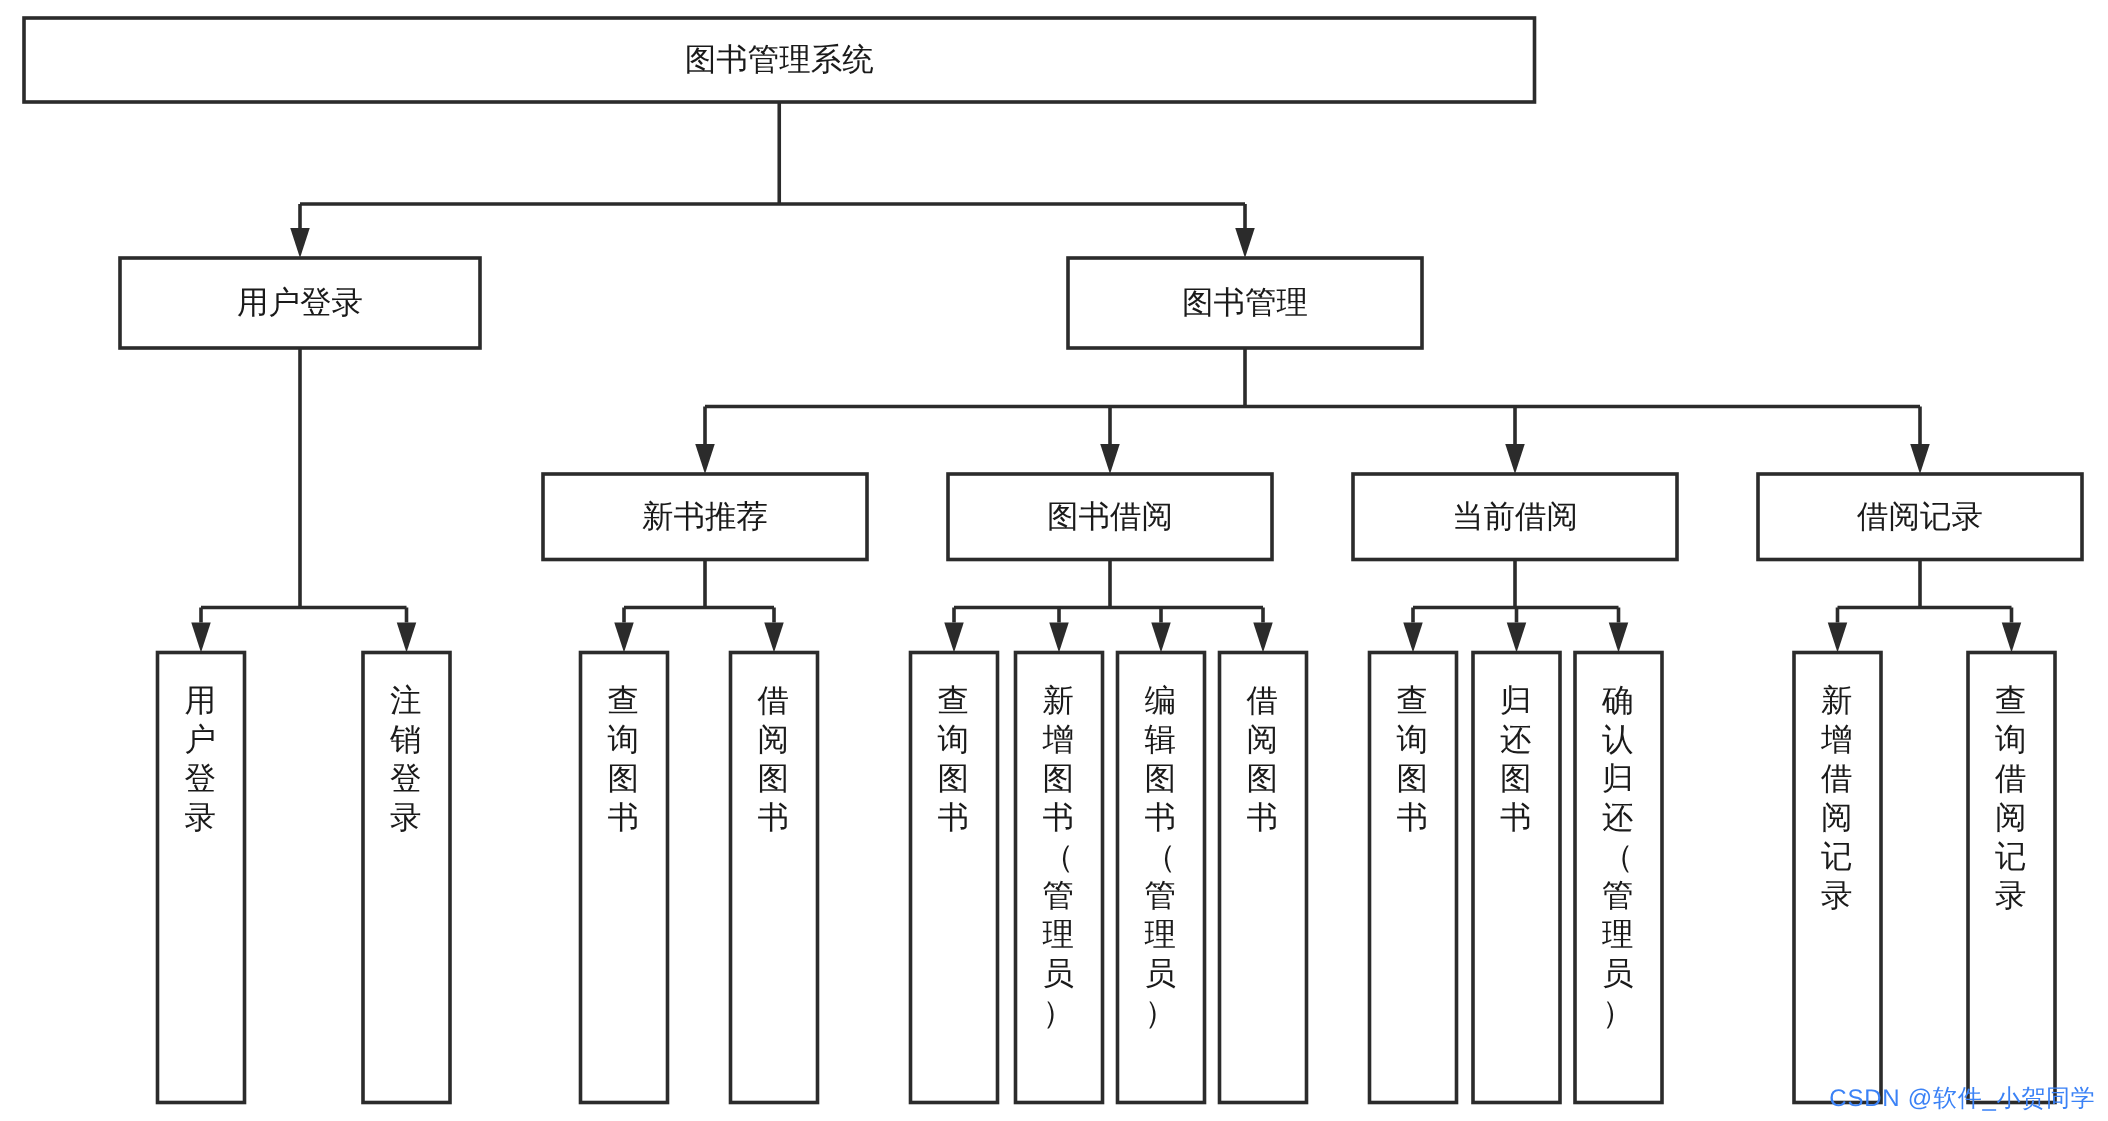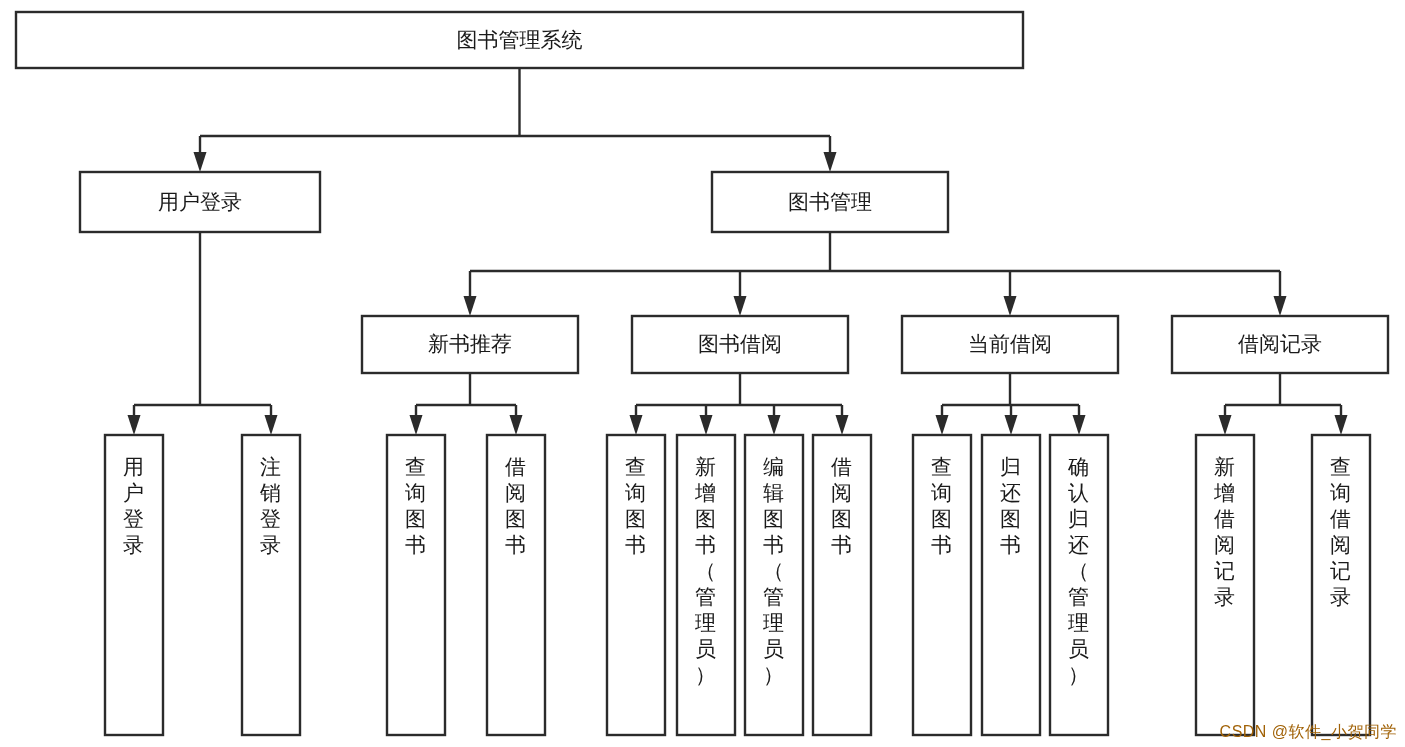--- a/index.html
+++ b/index.html
@@ -53,21 +53,21 @@
   .node-label.vertical {
     font-size: 21px;
     letter-spacing: 1px;
   }
   .watermark {
     position: absolute;
     right: 8px;
     bottom: 4px;
     font-family: "Liberation Sans", "DejaVu Sans", sans-serif;
     font-size: 16px;
-    color: #a16207;
+    color: #3b82f6;
     letter-spacing: 0.5px;
     white-space: nowrap;
     user-select: none;
   }
 </style>
 </head>
 <body>
 
 <div id="diagram-root">
   <svg class="diagram-canvas" id="diagram-canvas" viewBox="0 0 1405 747" xmlns="http://www.w3.org/2000/svg">

